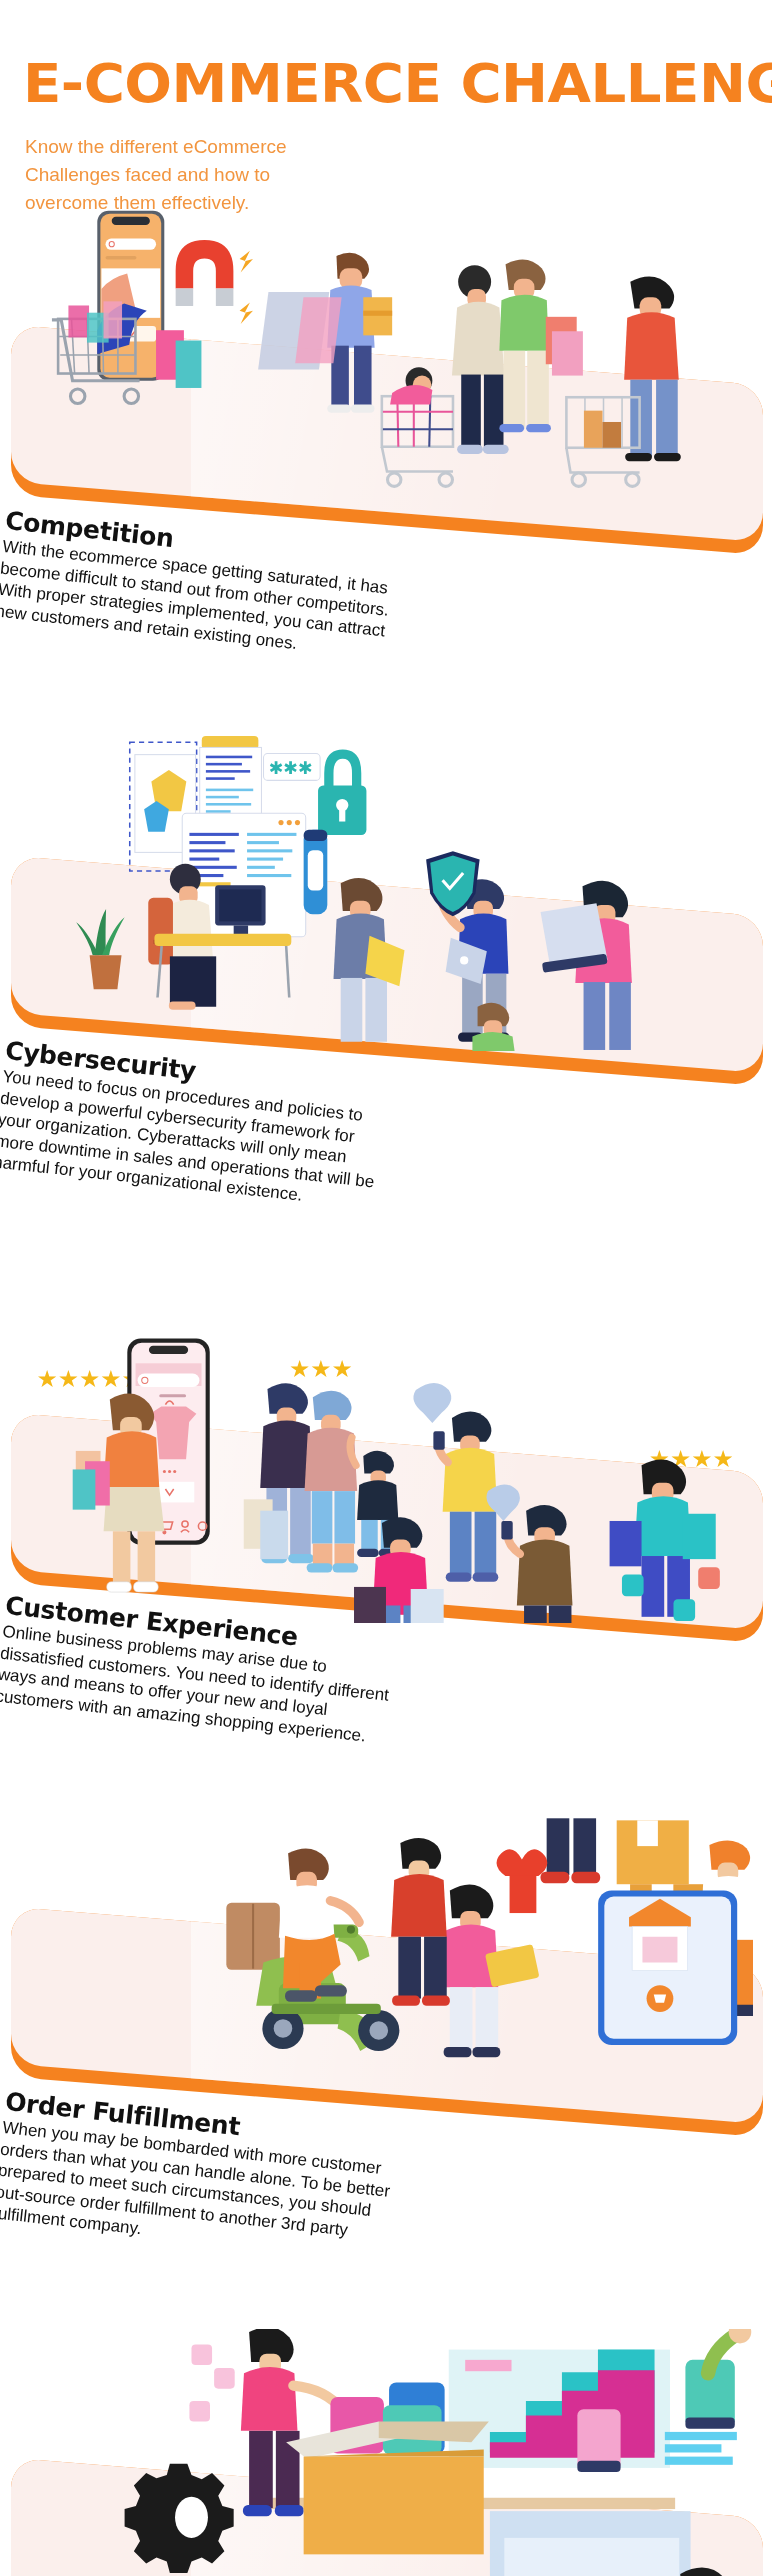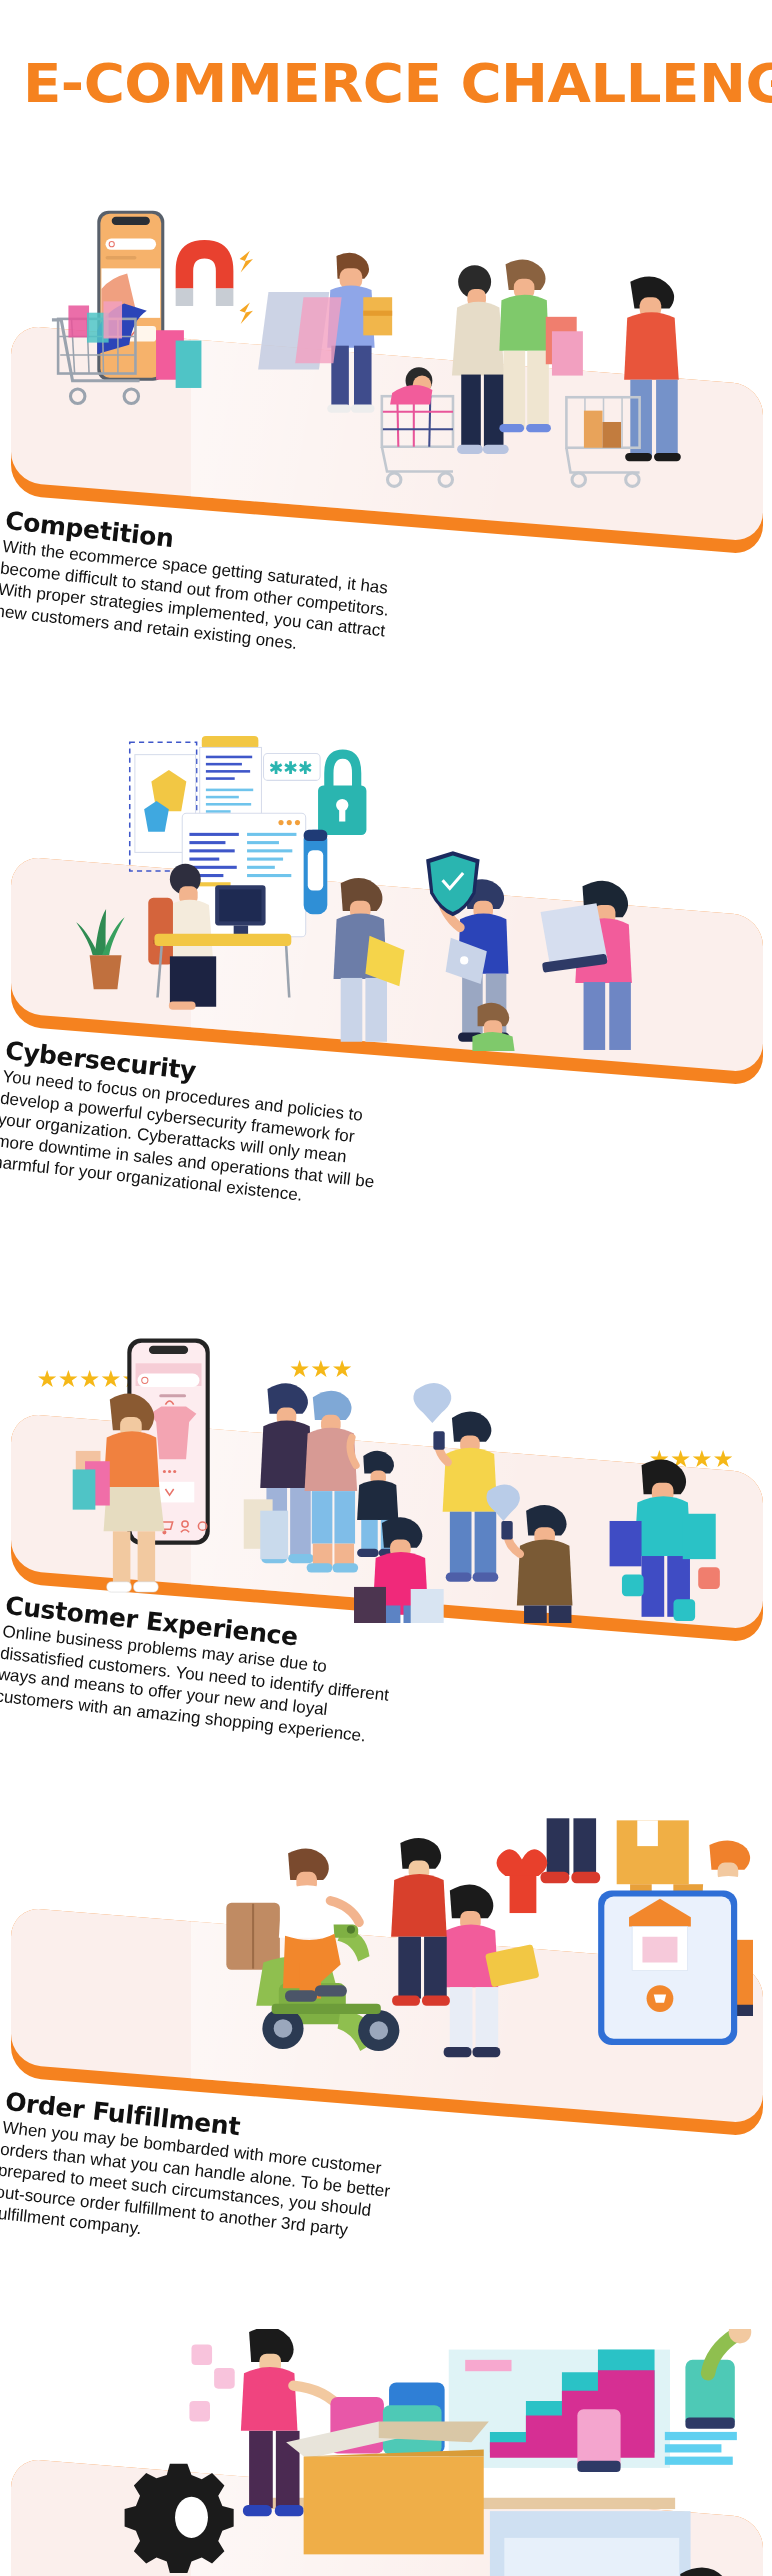--- a/index.html
+++ b/index.html
@@ -100,20 +100,21 @@
   
   .art{position:absolute;}
   .art svg{display:block;}
 </style>
 </head>
 <body>
 
 <div class="page">
 
   <div class="title">E-COMMERCE CHALLENGES</div>
+  <div class="subtitle">Know the different eCommerce Challenges faced and how to overcome them effectively.</div>
 
   <div class="platform" style="left:11.3px; top:355px; width:752px; height:170px;">
     <div class="plat-side"></div>
     <div class="plat-top"></div>
   </div>
 
   <div class="art" style="left:20.6px; top:191px; width:732px; height:330px;">
     <svg width="732" height="330" viewBox="0 0 1420 640">
 
       <g>

